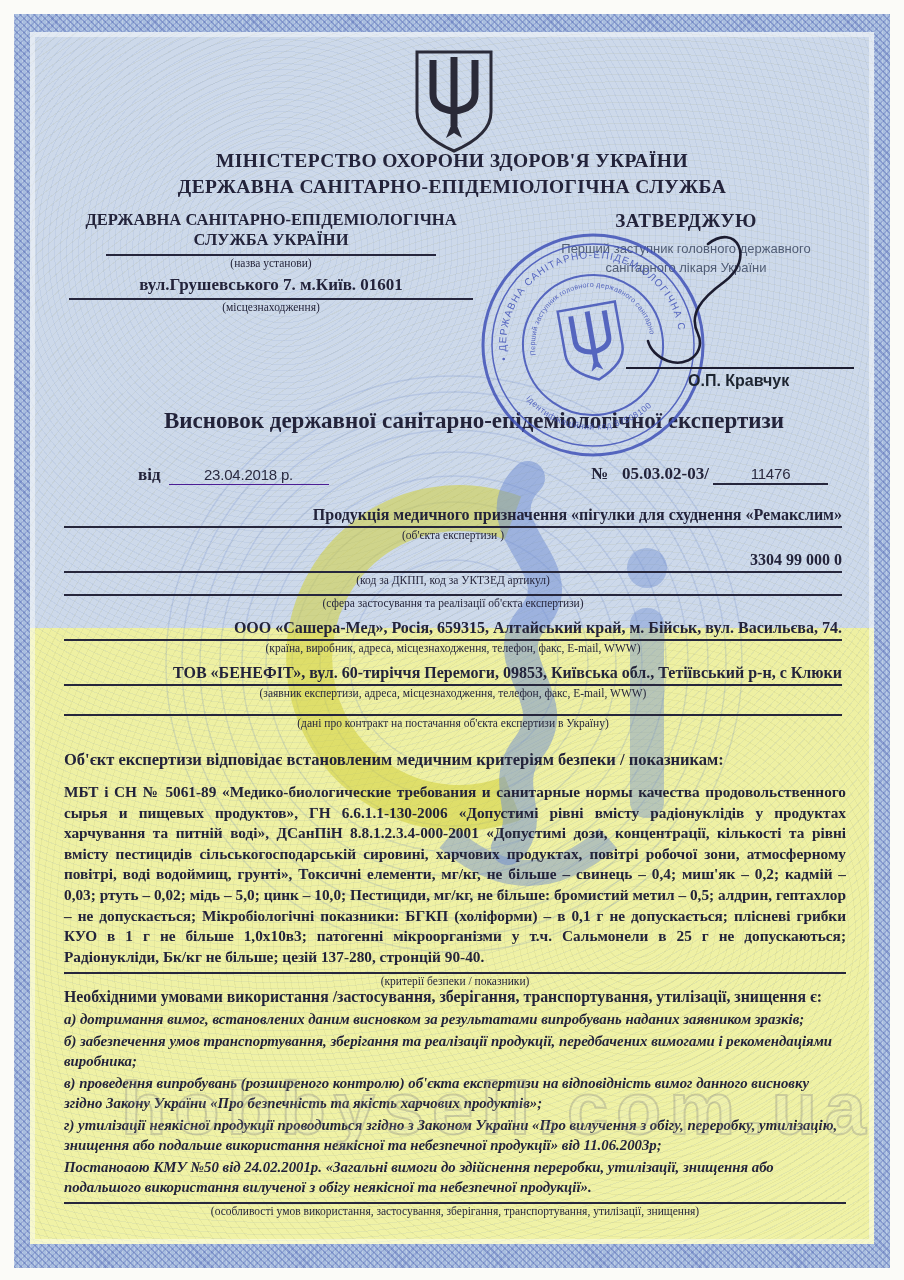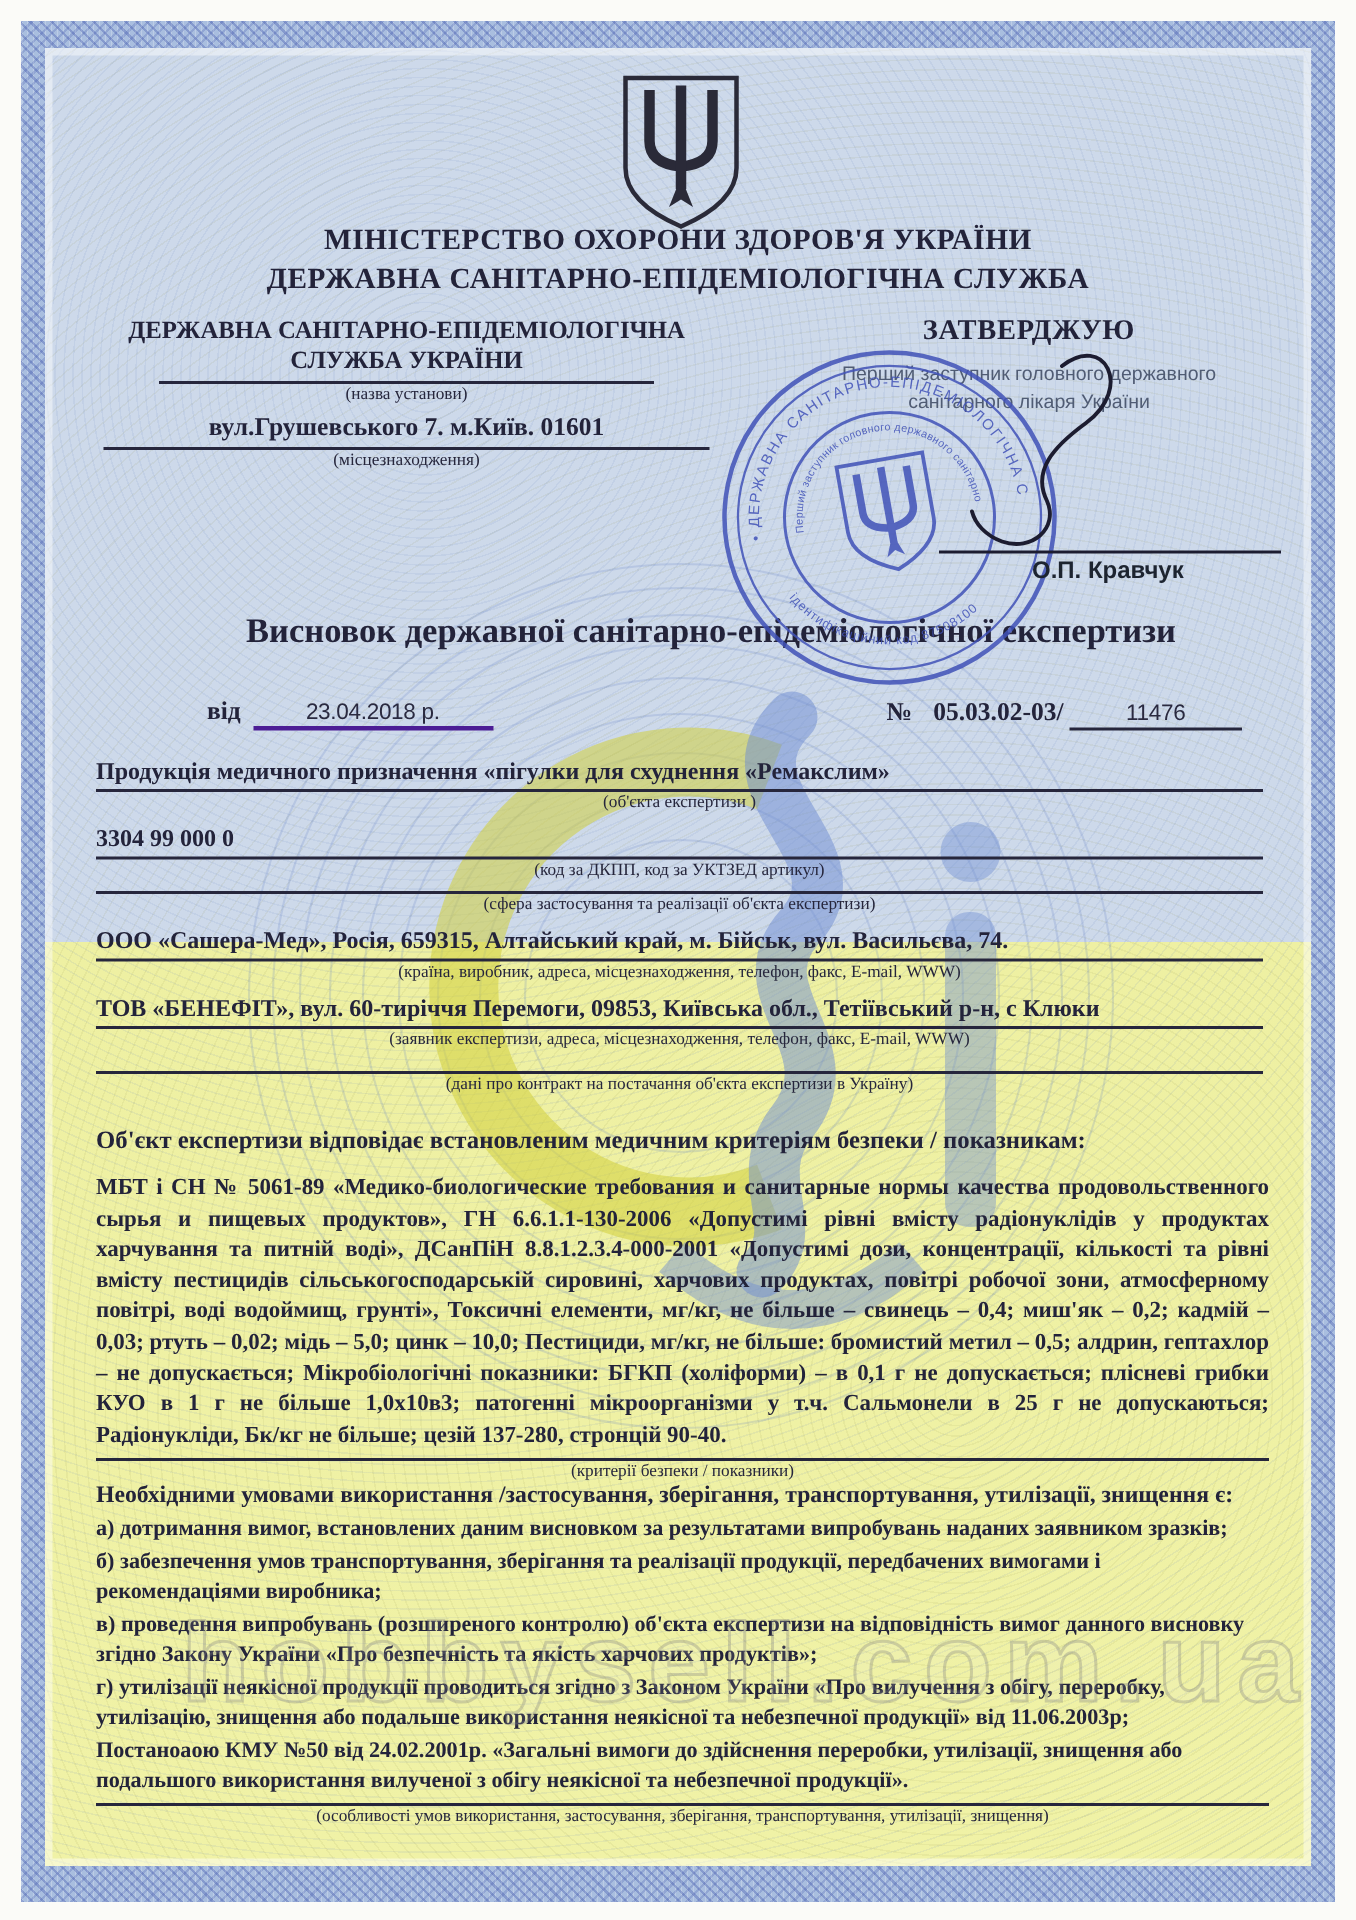--- a/index.html
+++ b/index.html
@@ -46,38 +46,38 @@
   .stamp{left:472px;top:224px;width:242px;height:242px;z-index:5;opacity:.85;transform:rotate(-10deg);}
   
   .sig{left:608px;top:228px;width:252px;height:162px;z-index:6;}
   .signer{left:688px;top:372px;z-index:6;font-family:"Liberation Sans",sans-serif;font-weight:bold;font-size:16px;color:#1d2430;}
 
   .doc-title{left:0;right:0;top:408px;z-index:4;font-weight:bold;font-size:23px;color:#23233a;padding-left:44px;}
 
   .meta{left:138px;right:76px;top:464px;z-index:3;display:flex;justify-content:space-between;align-items:flex-end;}
   .meta .lbl{font-weight:bold;font-size:17px;color:#23233a;}
   .meta .typed{font-family:"Liberation Sans",sans-serif;font-size:15px;font-weight:500;color:#2a2a40;letter-spacing:-.2px;}
-  .u160{display:inline-block;width:160px;border-bottom:3px solid #4c1d95;text-align:center;padding-bottom:1px;margin-left:8px;}
+  .u160{display:inline-block;width:160px;border-bottom:1px solid #4c1d95;text-align:center;padding-bottom:1px;margin-left:8px;}
   .u115{display:inline-block;width:115px;border-bottom:2px solid #26263c;text-align:center;padding-bottom:1px;margin-left:4px;}
 
   .fields{left:64px;right:62px;top:504px;z-index:3;}
-  .field .val{font-weight:bold;font-size:16px;color:#23233a;line-height:21px;min-height:21px;}
+  .field .val{font-weight:bold;font-size:16px;color:#23233a;line-height:21px;min-height:21px;text-align:right;}
   .field .rule{margin-top:1px;}
   .field .cap{text-align:center;margin-bottom:7px;}
   .field-blank{margin-top:14px;}
 
   .criteria{left:64px;right:58px;top:750px;z-index:3;color:#23233a;}
   .criteria .hd{font-weight:bold;font-size:16.5px;}
   .criteria .body{font-weight:bold;font-size:15.3px;line-height:20.6px;text-align:justify;margin-top:12px;}
   .criteria .cap{text-align:center;}
   .criteria .rule{margin-top:5px;}
 
   .conditions{left:64px;right:58px;top:986px;z-index:3;color:#23233a;}
   .conditions .hd{font-weight:bold;font-size:15.8px;line-height:21px;}
-  .conditions .it{font-weight:bold;font-size:14.8px;line-height:20px;margin-top:2px;}
+  .conditions .it{font-weight:bold;font-size:14.8px;line-height:20px;margin-top:2px;font-style:italic;}
   .conditions .rule{margin-top:5px;}
   .conditions .cap{text-align:center;}
 
   
   .rosette{left:148px;top:368px;z-index:1;}
   .shopmark{left:30px;right:30px;top:1066px;z-index:7;text-align:right;
     font-family:"Liberation Sans",sans-serif;font-weight:bold;font-size:74px;letter-spacing:8px;
     color:rgba(235,235,235,.10);-webkit-text-stroke:2px rgba(120,120,125,.30);}
 </style>
 </head>

